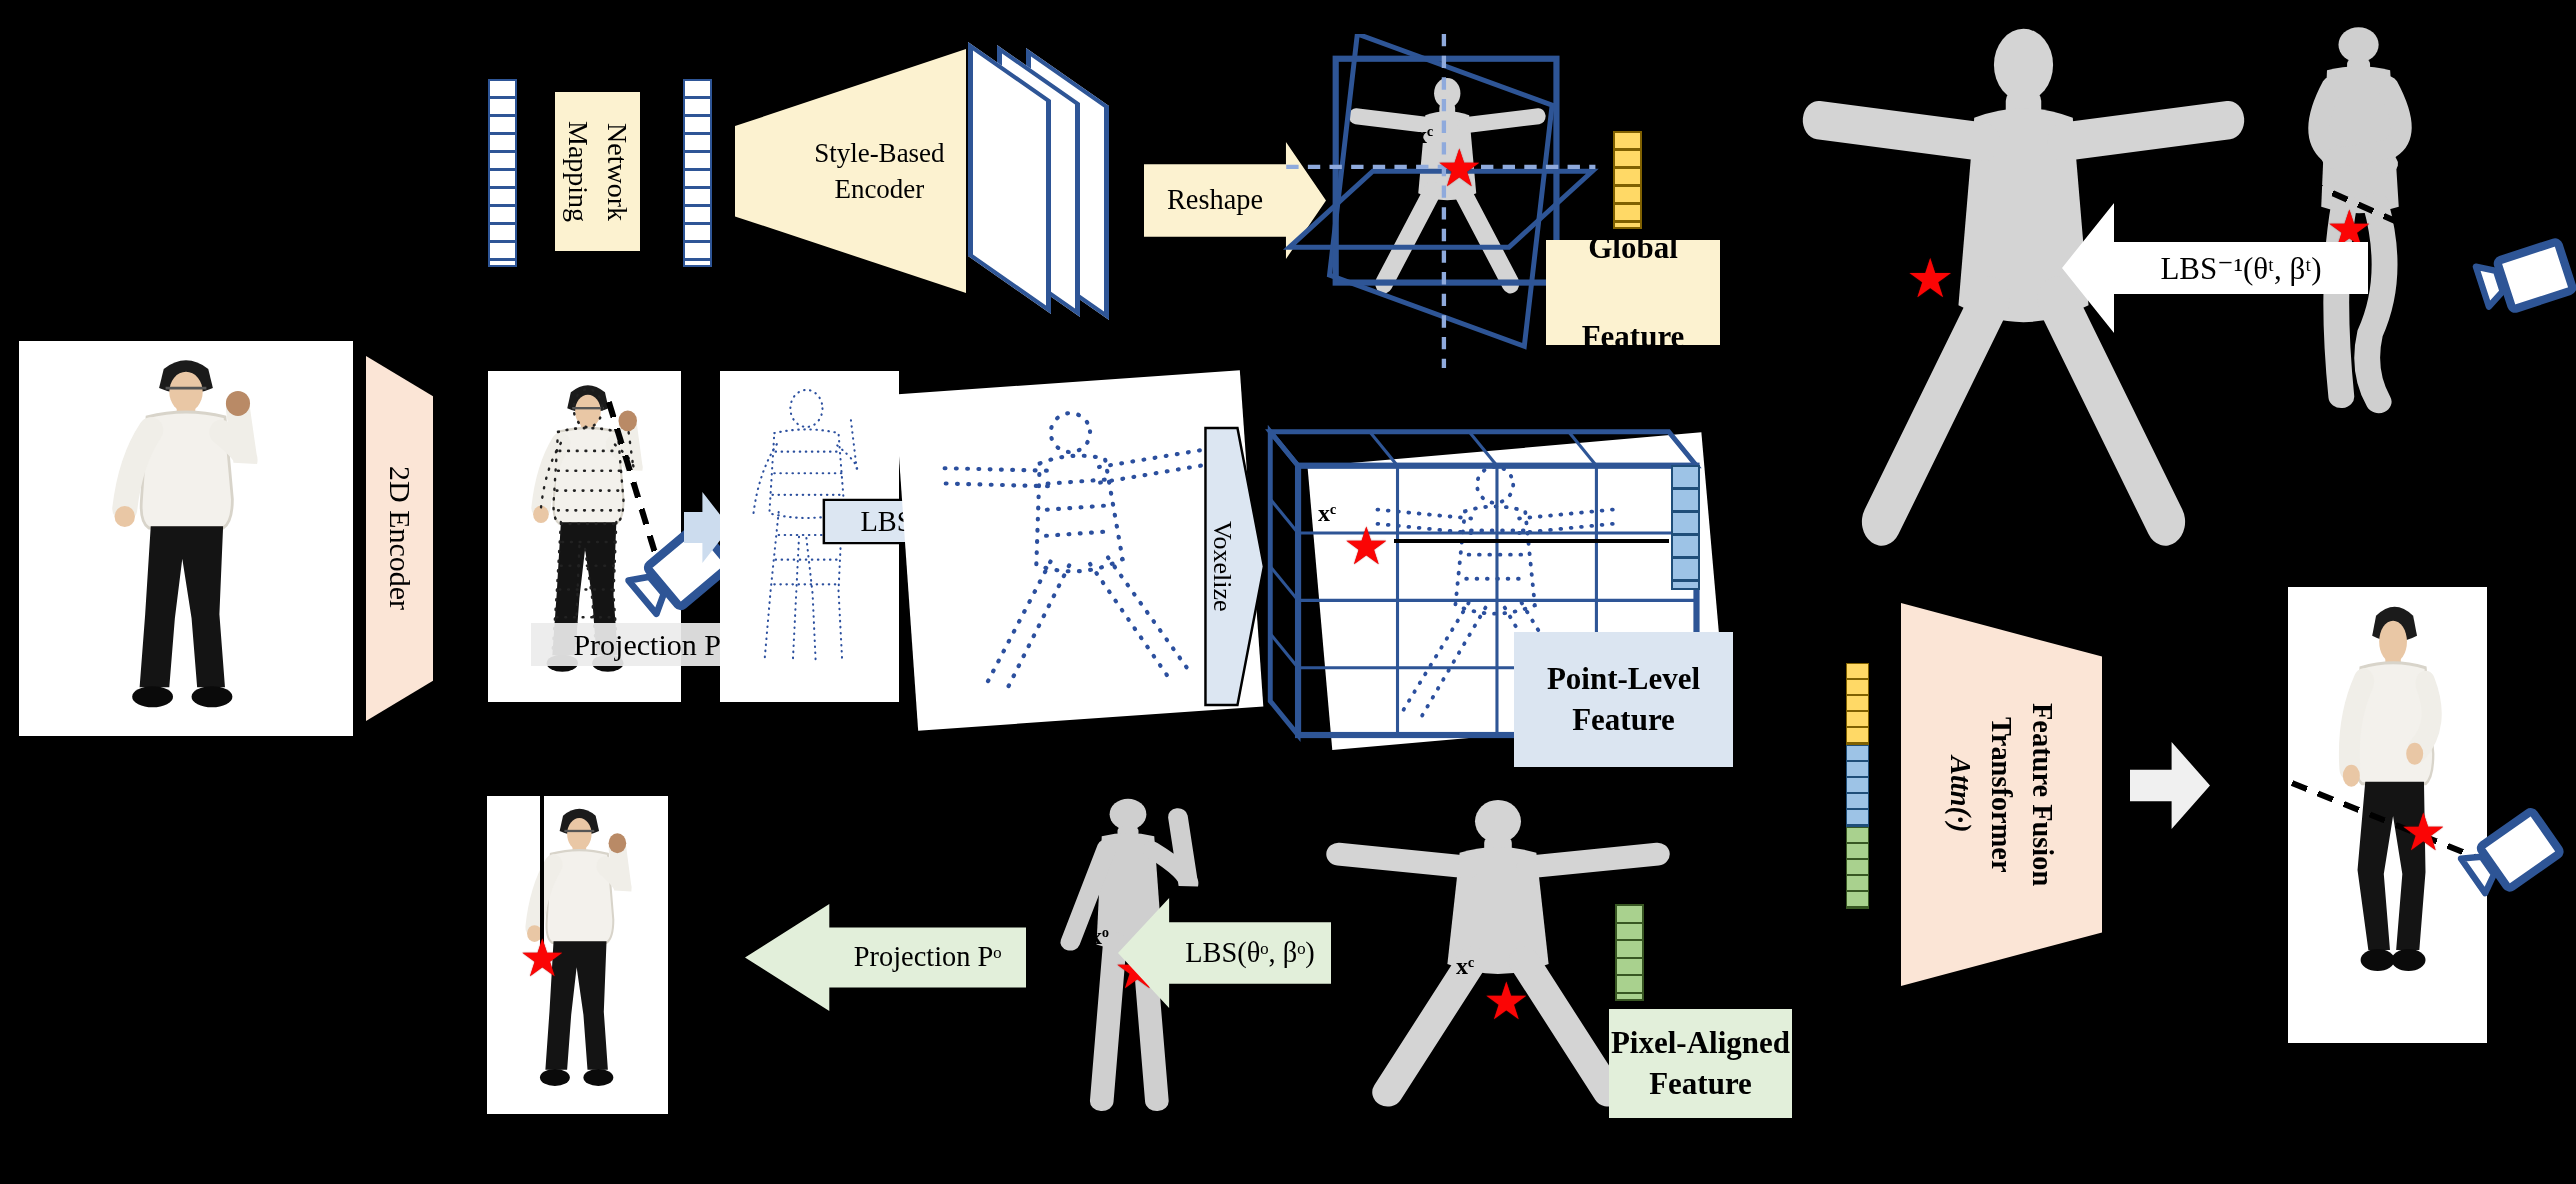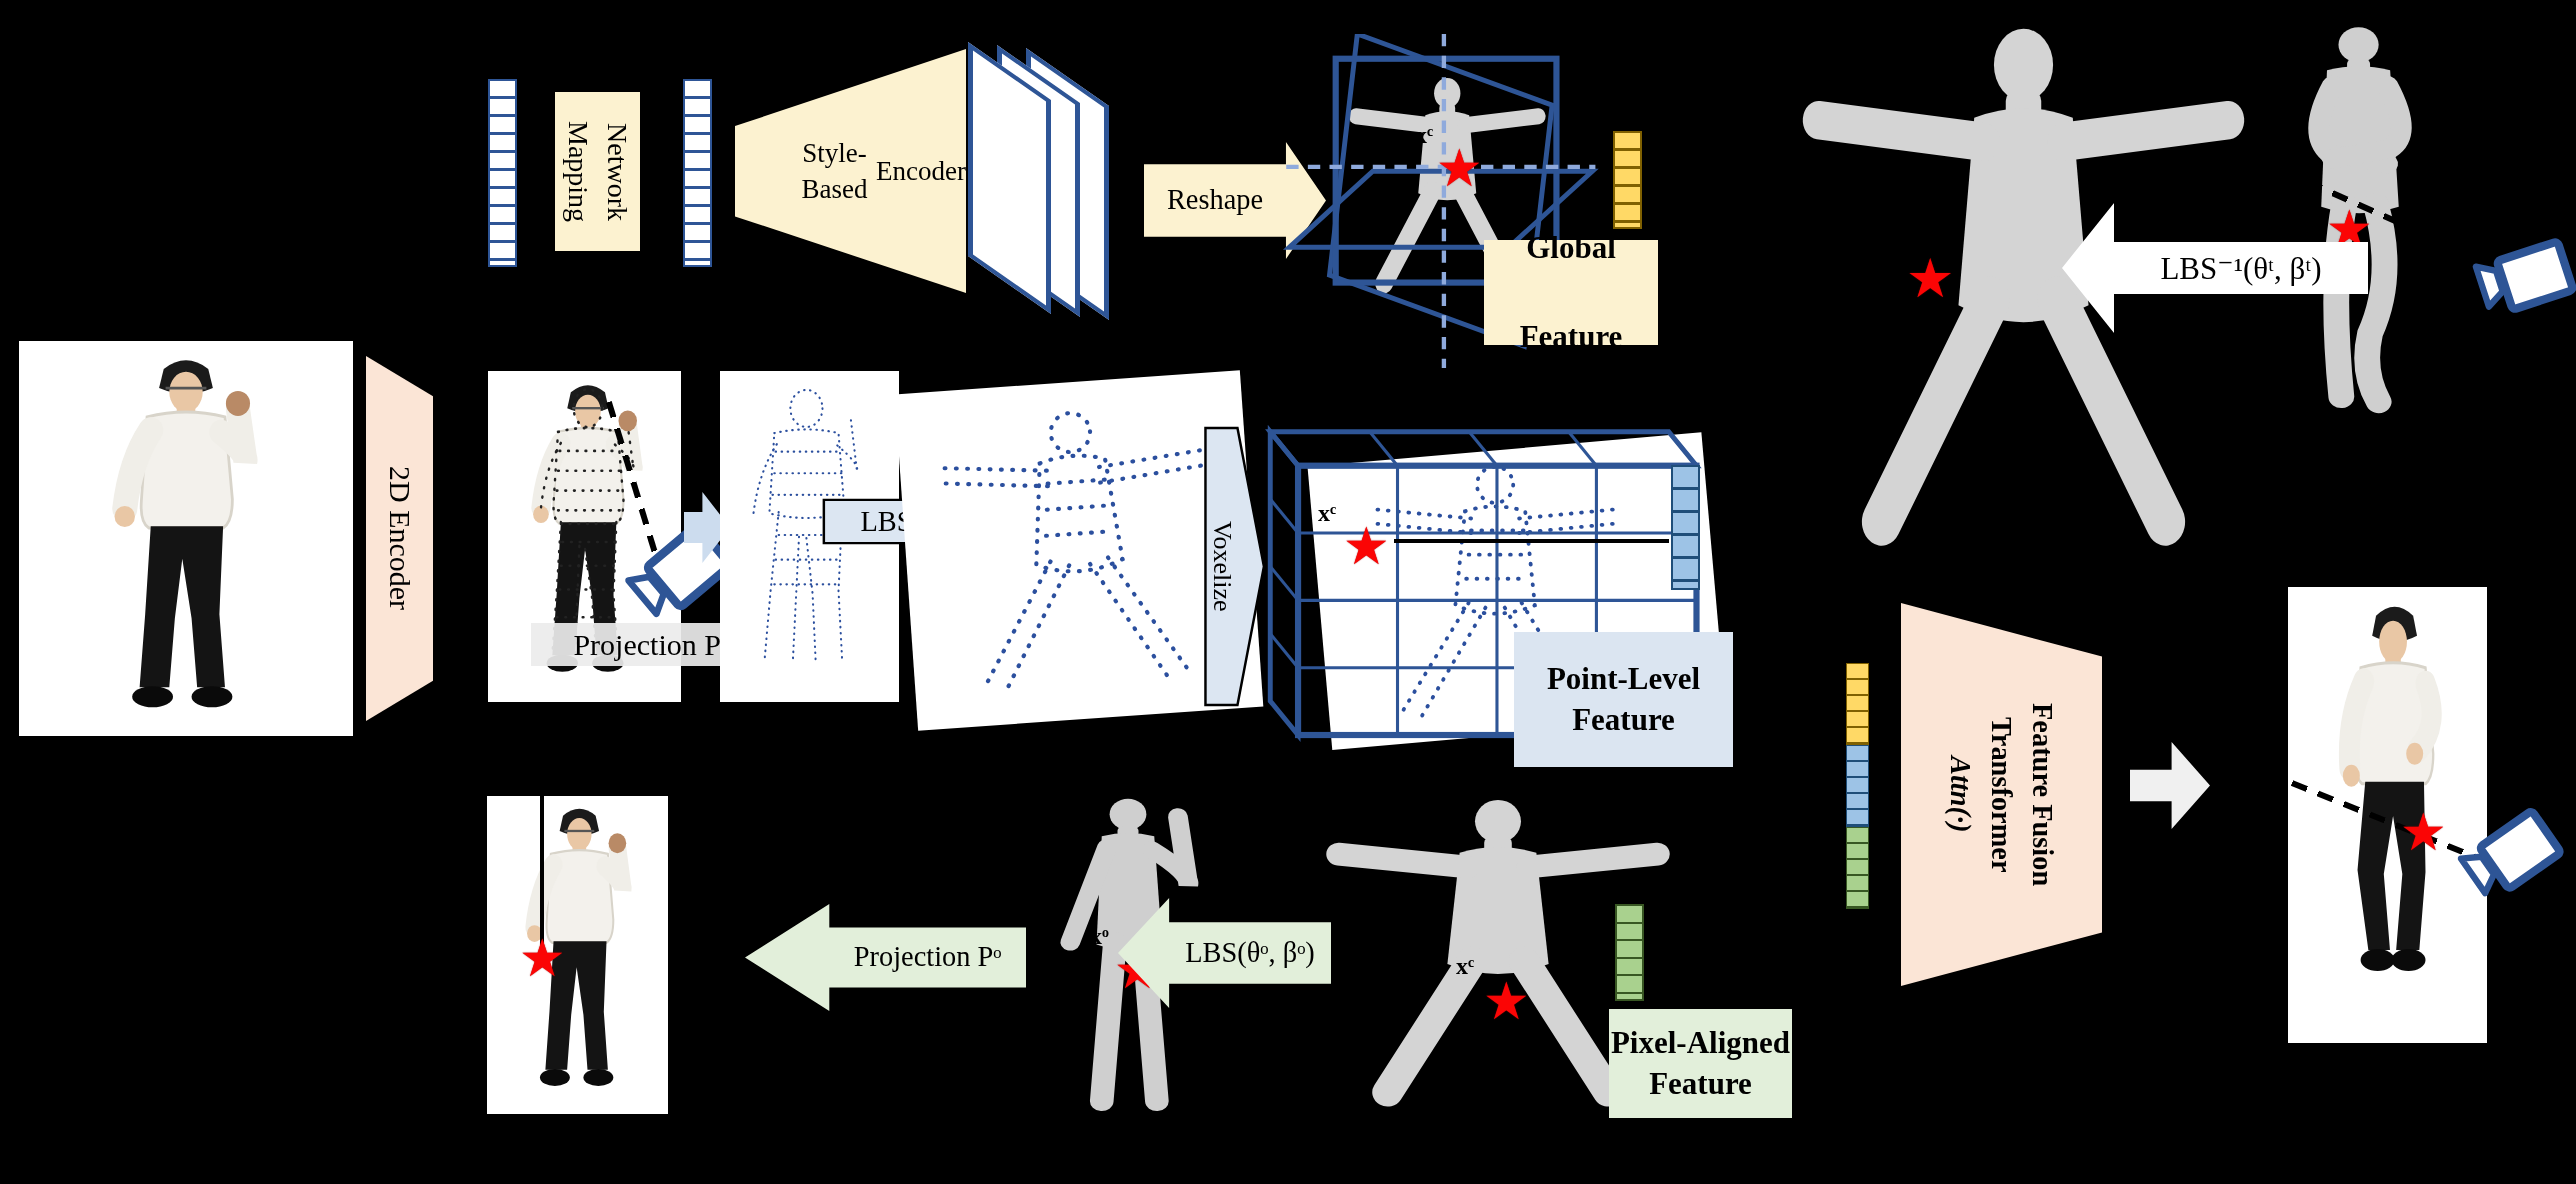--- a/index.html
+++ b/index.html
@@ -119,21 +119,21 @@
 <div class="abs center" style="left:555px;top:92px;width:85px;height:159px;background:#fcf2d0;">
   <div class="vtext-lr" style="font-size:28px;line-height:1.4;">
     <span style="display:block">Mapping</span>
     <span style="display:block">Network</span>
   </div>
 </div>
 
 <div class="abs vec" style="left:683px;top:79px;width:25px;height:184px;background:#fff repeating-linear-gradient(180deg,transparent 0 15.5px,#2e5596 15.5px 18px);border-color:#2e5596;"></div>
 
 <div class="abs" style="left:735px;top:49px;width:231px;height:244px;background:#fcf2d0;clip-path:polygon(0 31.6%,100% 0,100% 100%,0 68.6%);">
-  <div class="abs center" style="left:25%;top:0;width:75%;height:100%;font-size:27px;line-height:1.35;flex-direction:row;">
+  <div class="abs center" style="left:25%;top:0;width:75%;height:100%;font-size:27px;line-height:1.35;flex-direction:column;">
     <span>Style-Based</span>
     <span>Encoder</span>
   </div>
 </div>
 
 <div class="abs" style="left:1026px;top:48px;width:73px;height:204px;background:#fff;border:5.6px solid #2e5596;transform:skewY(35deg);transform-origin:top left;"></div>
 <div class="abs" style="left:997px;top:45px;width:73px;height:204px;background:#fff;border:5.6px solid #2e5596;transform:skewY(35deg);transform-origin:top left;"></div>
 <div class="abs" style="left:968px;top:42px;width:73px;height:204px;background:#fff;border:5.6px solid #2e5596;transform:skewY(35deg);transform-origin:top left;"></div>
 
 <div class="abs" style="left:1144px;top:142px;width:182px;height:117px;background:#fcf2d0;clip-path:polygon(0 19%,78% 19%,78% 0,100% 50%,78% 100%,78% 81%,0 81%);">
@@ -148,21 +148,21 @@
   <polygon points="125,0 440,115 395,505 80,390" fill="none" stroke="#2e5596" stroke-width="8"></polygon>
   <rect x="90" y="40" width="357" height="362" fill="none" stroke="#2e5596" stroke-width="10"></rect>
   <line x1="265" y1="0" x2="265" y2="540" stroke="#8faadc" stroke-width="7" stroke-dasharray="20 15"></line>
   <line x1="10" y1="215" x2="510" y2="215" stroke="#8faadc" stroke-width="7" stroke-dasharray="20 15"></line>
 </svg>
 <span class="abs lblmath" style="left:1415px;top:122px;">xᶜ</span>
 <span class="abs star" style="left:1436px;top:143px;font-size:52px;">★</span>
 
 <div class="abs vec" style="left:1613px;top:131px;width:25px;height:94px;background:#ffd966 repeating-linear-gradient(180deg,transparent 0 15.5px,#7f6000 15.5px 18px);border-color:#7f6000;"></div>
 
-<div class="abs featbox" style="left:1484px;top:240px;width:174px;height:105px;background:#fcf2d0;gap:48px;">
+<div class="abs featbox" style="left:1546px;top:240px;width:174px;height:105px;background:#fcf2d0;gap:48px;">
   <span>Global</span>
   <span>Feature</span>
 </div>
 
 <div class="abs photo" style="left:18.6px;top:341px;width:334px;height:395px;">
   <svg width="334" height="395" viewBox="0 0 540 638">
       <use href="#manraised" transform="translate(105,20) scale(1.5,1.55)"></use>
     </svg>
 </div>
 

